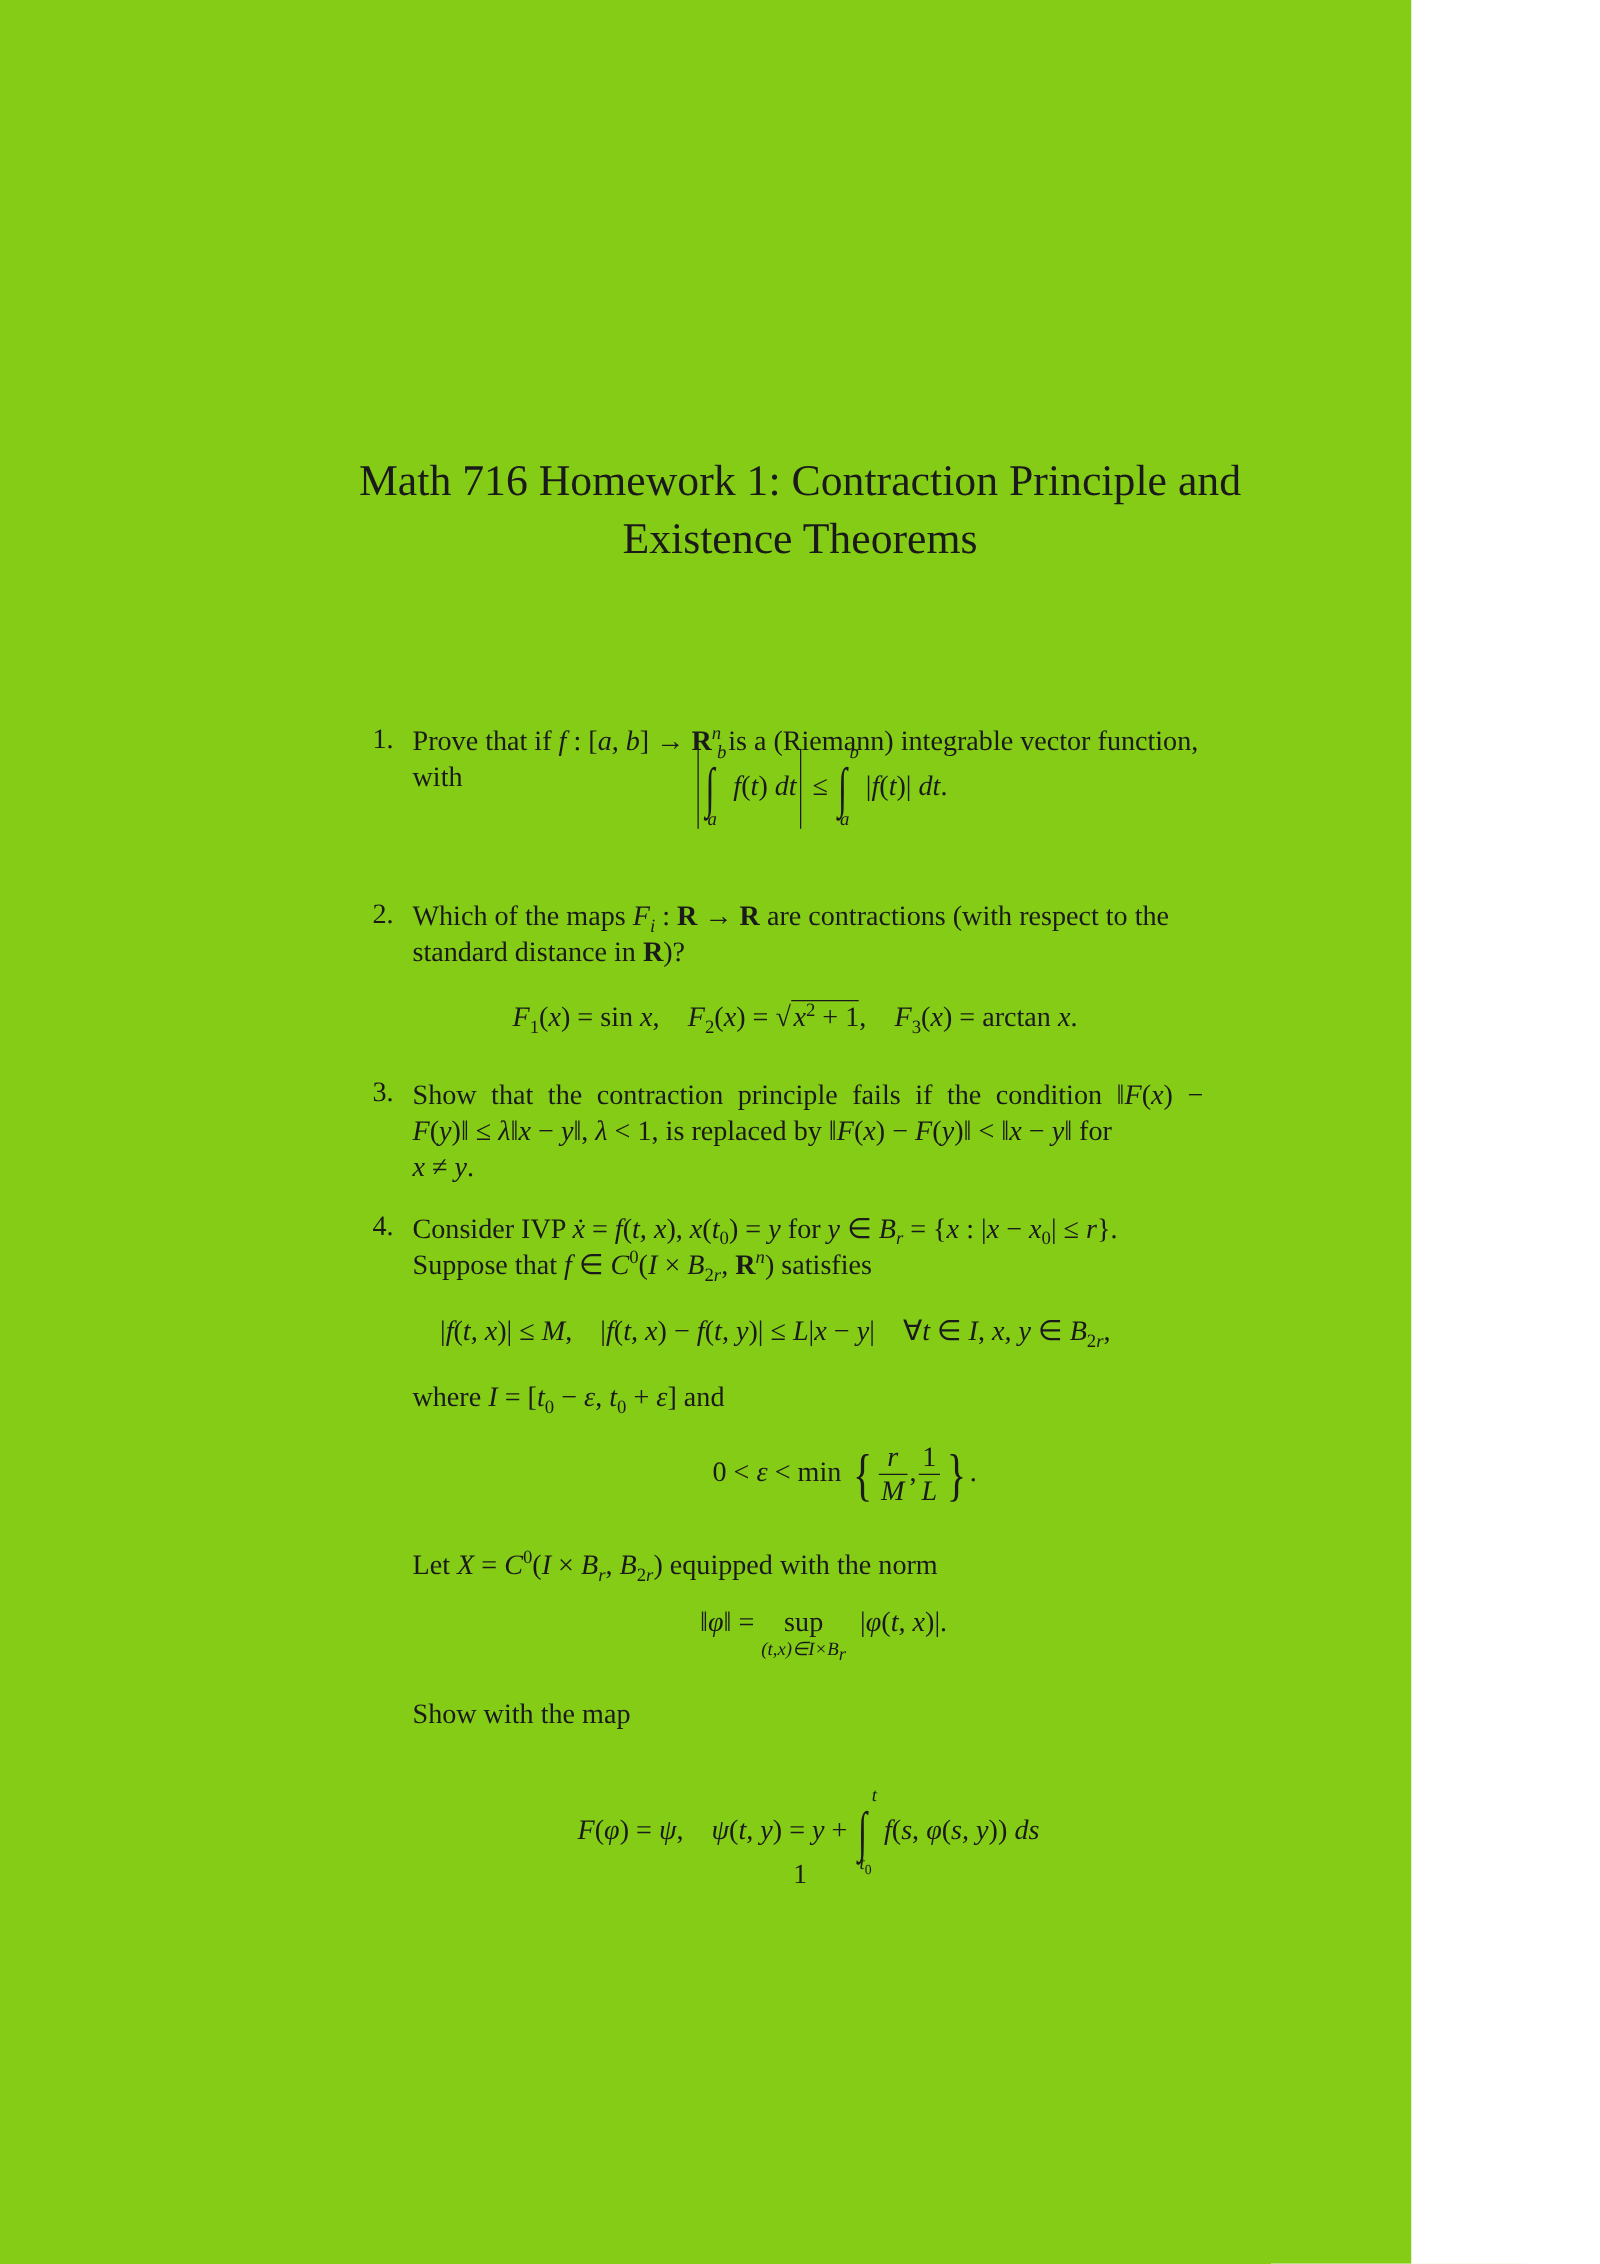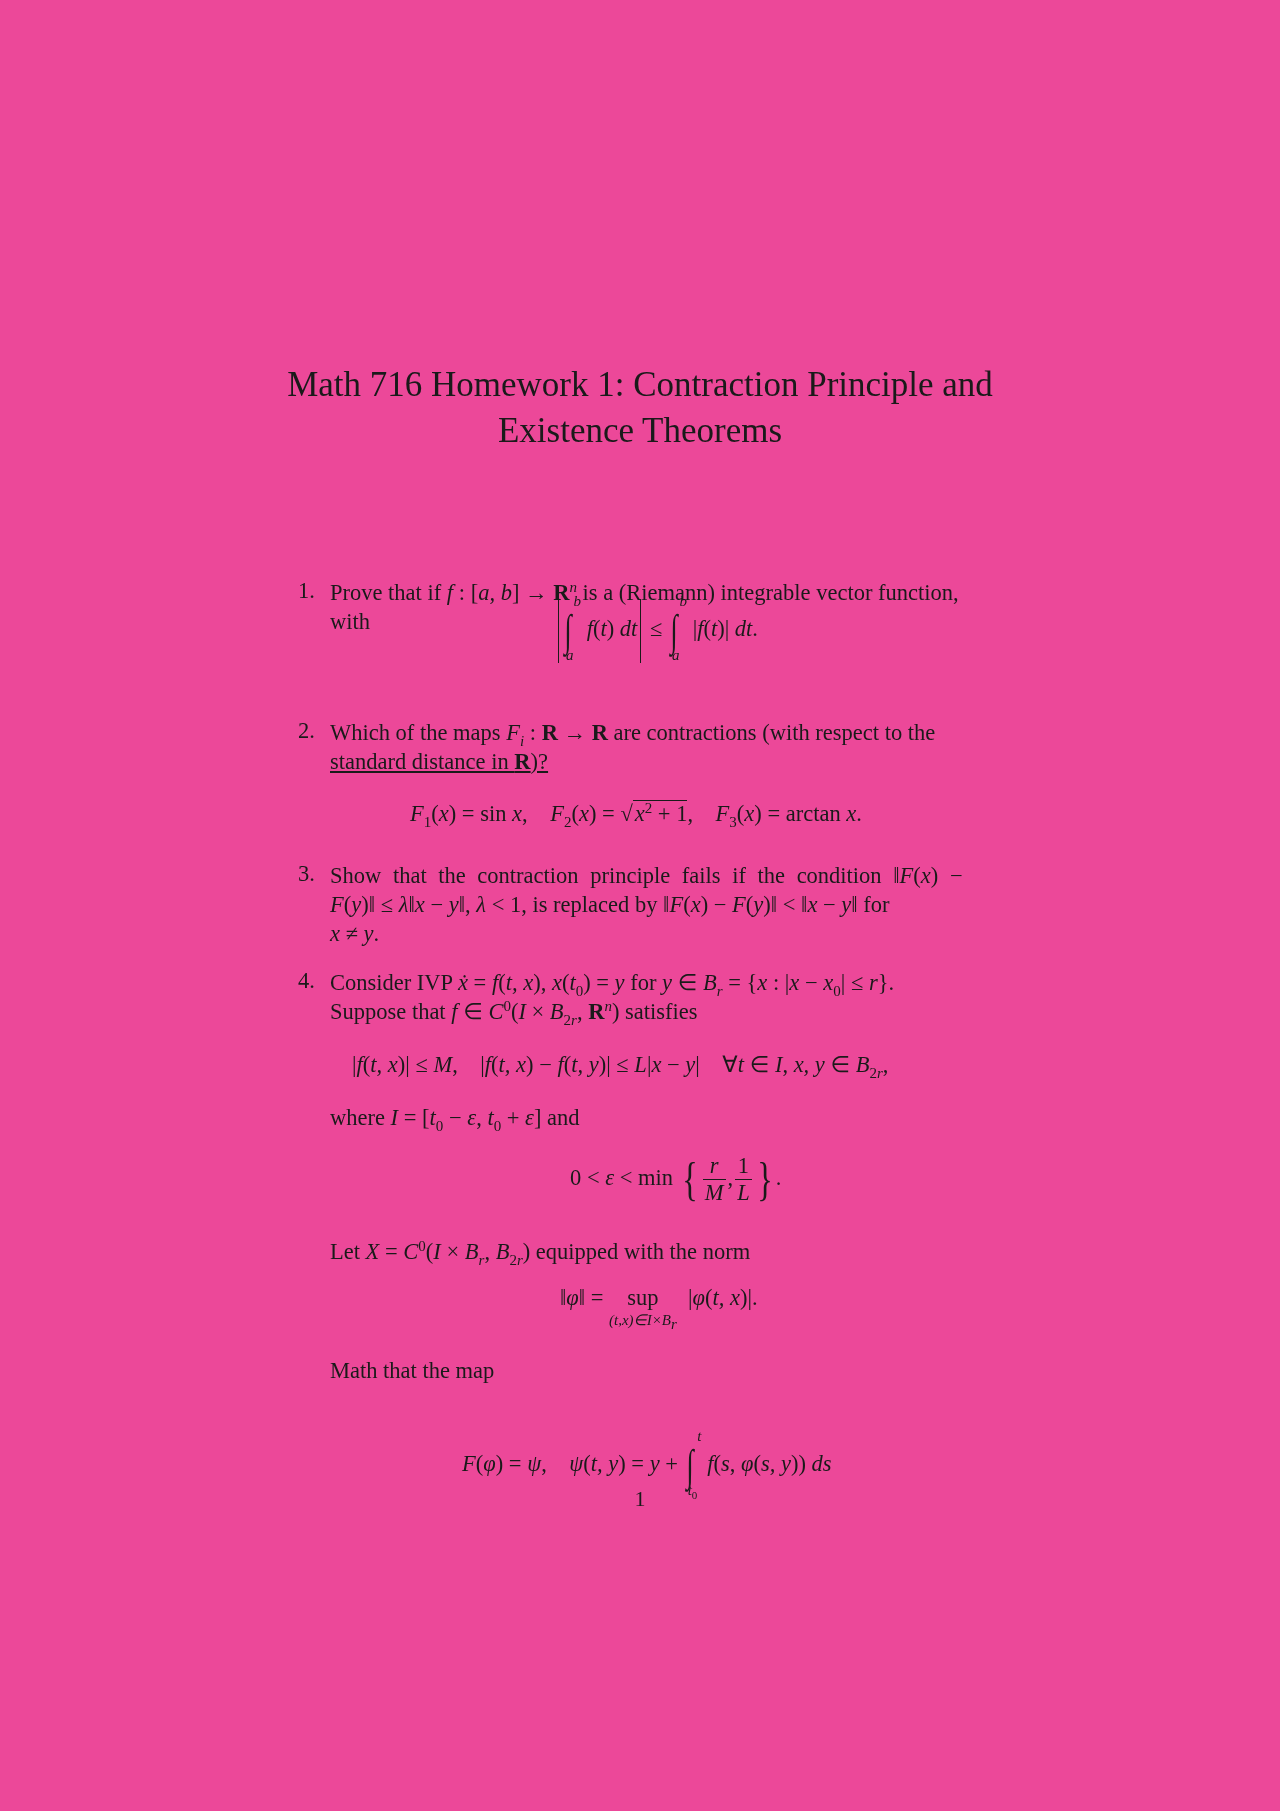--- a/index.html
+++ b/index.html
@@ -1,18 +1,18 @@
 <!DOCTYPE html>
 <html><head>
 <meta charset="utf-8">
 <style>
   html, body { margin: 0; padding: 0; background: #ffffff; }
   body { width: 1280px; height: 1811px; position: relative; overflow: hidden;
          font-family: "DejaVu Serif", "Liberation Serif", serif; color: #1a1a1a; }
-  .page { position: absolute; left: 0; top: 0; width: 1280px; height: 1811px; background: #ec4899; }
+  .page { position: absolute; left: 0; top: 0; width: 1129px; height: 1811px; background: #84cc16; }
   .title { position: absolute; left: 200px; width: 880px; text-align: center; font-size: 35px;
            line-height: 46px; top: 362px; font-family: "Liberation Serif", serif; font-weight: normal; }
   .t { position: absolute; font-family: "Liberation Serif", serif; font-size: 22.5px; line-height: 29px; white-space: nowrap; }
   .num { position: absolute; font-family: "Liberation Serif", serif; font-size: 22.5px; }
   i, .m { font-style: italic; }
   b { font-weight: bold; }
   sub, sup { font-size: 15px; line-height: 0; }
   .big-int { font-size: 44px; font-style: italic; display: inline-block; transform: scaleX(0.6); vertical-align: middle; }
   .bar { display: inline-block; border-left: 1.5px solid #1a1a1a; height: 64px; vertical-align: middle; margin: 0 3px; }
   .frac { display: inline-flex; flex-direction: column; align-items: center; vertical-align: middle; margin: 0 2px; }
@@ -39,21 +39,21 @@
     <div class="t" style="left:330px; top:578px;">Prove that if <i>f</i> : [<i>a, b</i>] → <b>R</b><sup><i>n</i></sup> is a (Riemann) integrable vector function,</div>
     <div class="t" style="left:330px; top:607px;">with</div>
     <div class="t" style="left:555px; top:594px; line-height:70px;">
       <span class="bar"></span><span class="big-int">∫</span><sub style="margin-left:-8px;position:relative;top:18px;"><i>a</i></sub><sup style="position:relative;top:-22px;"><i>b</i></sup> <i>f</i>(<i>t</i>) <i>dt</i><span class="bar"></span> ≤ <span class="big-int">∫</span><sub style="margin-left:-8px;position:relative;top:18px;"><i>a</i></sub><sup style="position:relative;top:-22px;"><i>b</i></sup> |<i>f</i>(<i>t</i>)| <i>dt</i>.
     </div>
   </div>
 
   <div>
     <span class="num" style="left:298px; top:718px;">2.</span>
     <div class="t" style="left:330px; top:718px;">Which of the maps <i>F<sub>i</sub></i> : <b>R</b> → <b>R</b> are contractions (with respect to the</div>
-    <div class="t" style="left:330px; top:747px;text-decoration:underline;">standard distance in <b>R</b>)?</div>
+    <div class="t" style="left:330px; top:747px;">standard distance in <b>R</b>)?</div>
     <div class="t" style="left:410px; top:799px;">
       <i>F</i><sub>1</sub>(<i>x</i>) = sin <i>x</i>, &nbsp;&nbsp; <i>F</i><sub>2</sub>(<i>x</i>) = √<span class="sqrt"><i>x</i><sup>2</sup> + 1</span>, &nbsp;&nbsp; <i>F</i><sub>3</sub>(<i>x</i>) = arctan <i>x</i>.
     </div>
   </div>
 
   <div>
     <span class="num" style="left:298px; top:861px;">3.</span>
     <div class="t" style="left:330px; top:861px; word-spacing:6px;">Show that the contraction principle fails if the condition ‖<i>F</i>(<i>x</i>) −</div>
     <div class="t" style="left:330px; top:890px;"><i>F</i>(<i>y</i>)‖ ≤ <i>λ</i>‖<i>x</i> − <i>y</i>‖, <i>λ</i> &lt; 1, is replaced by ‖<i>F</i>(<i>x</i>) − <i>F</i>(<i>y</i>)‖ &lt; ‖<i>x</i> − <i>y</i>‖ for</div>
     <div class="t" style="left:330px; top:919px;"><i>x</i> ≠ <i>y</i>.</div>
@@ -76,20 +76,20 @@
           <span class="den"><i>L</i></span>
         </span><span class="brace">}</span>.
     </div>
     <div class="t" style="left:330px; top:1237px;">Let <i>X</i> = <i>C</i><sup>0</sup>(<i>I</i> × <i>B<sub>r</sub></i>, <i>B</i><sub>2<i>r</i></sub>) equipped with the norm</div>
     <div class="t" style="left:560px; top:1283px;">
       ‖<i>φ</i>‖ = <span class="under">
           <span>sup</span>
           <span class="lim">(t,x)∈I×B<sub>r</sub></span>
         </span> &nbsp;|<i>φ</i>(<i>t, x</i>)|.
     </div>
-    <div class="t" style="left:330px; top:1356px;">Math that the map</div>
+    <div class="t" style="left:330px; top:1356px;">Show with the map</div>
     <div class="t" style="left:462px; top:1406px; line-height:60px;margin-top:28px;">
       <i>F</i>(<i>φ</i>) = <i>ψ</i>, &nbsp;&nbsp; <i>ψ</i>(<i>t, y</i>) = <i>y</i> + <span class="big-int">∫</span><sub style="margin-left:-8px;position:relative;top:18px;"><i>t</i><sub style="font-size:11px;">0</sub></sub><sup style="position:relative;top:-22px;"><i>t</i></sup> <i>f</i>(<i>s</i>, <i>φ</i>(<i>s, y</i>)) <i>ds</i>
     </div>
   </div>
 
   <div class="pagenum">1</div>
 </div>
 
 </body></html>

